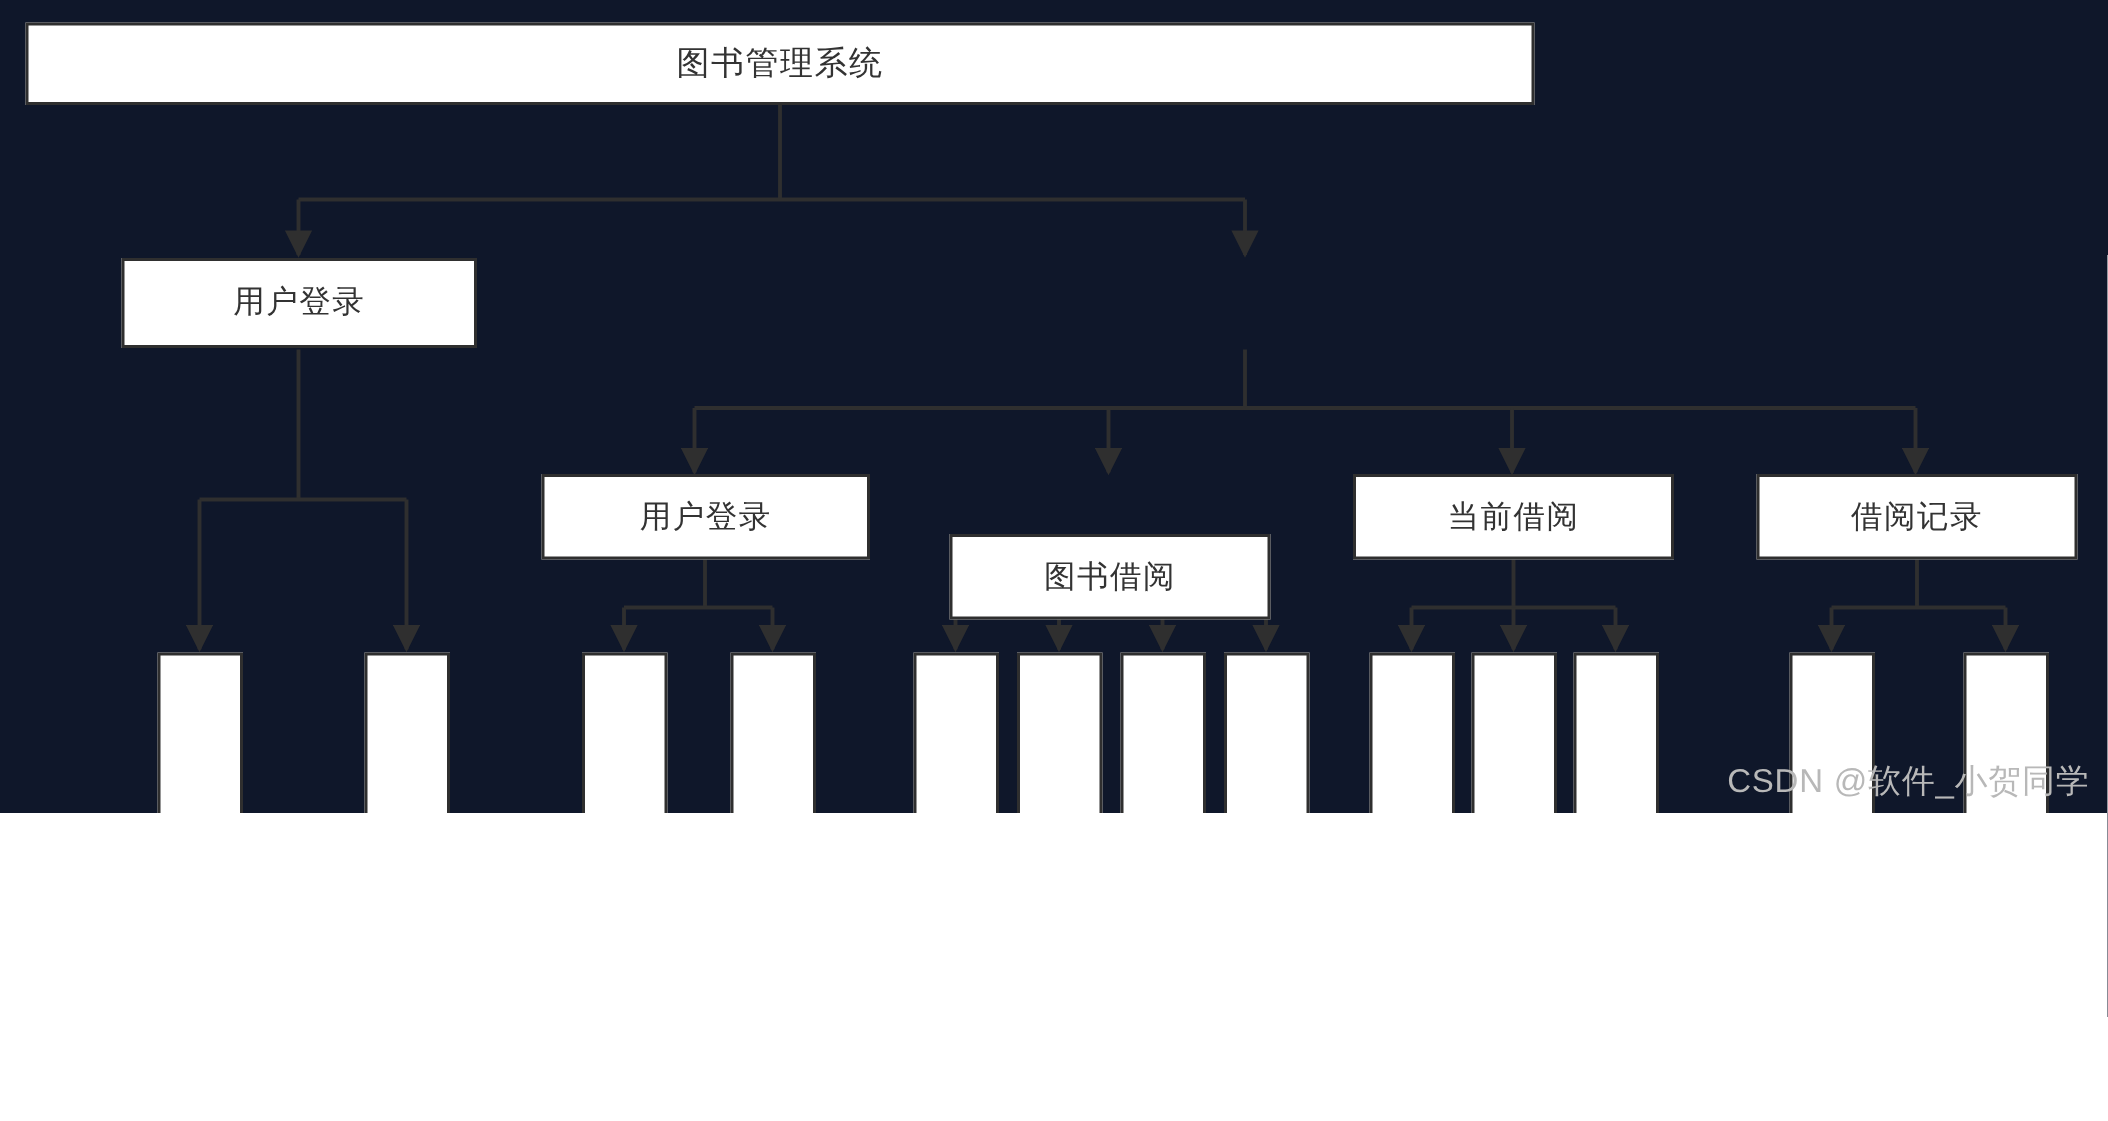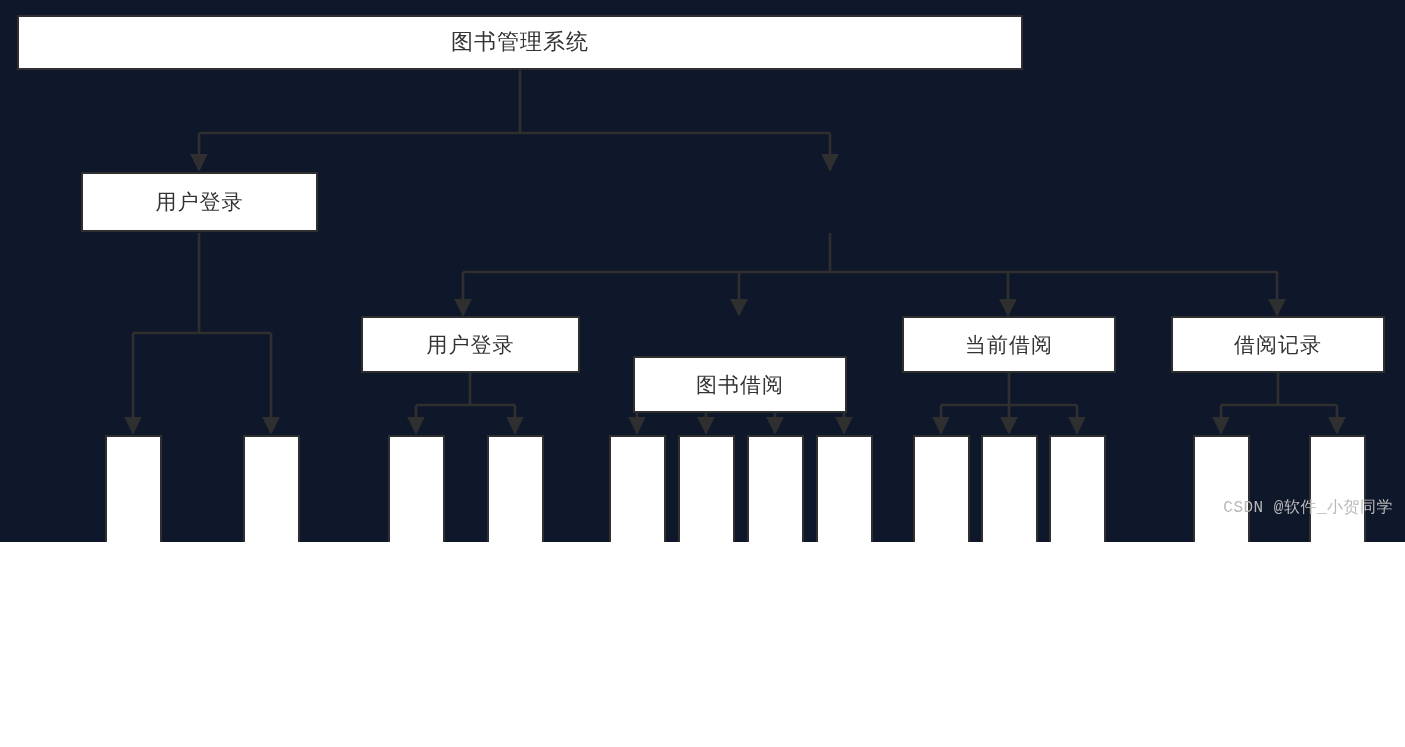--- a/index.html
+++ b/index.html
@@ -57,26 +57,25 @@
     text-orientation: upright;
     font-size: 21px;
     line-height: 1.35;
     letter-spacing: 4px;
     white-space: nowrap;
     max-height: 280px;
   }
   .watermark {
     position: absolute;
     right: 12px;
-    bottom: 24px;
-    font-size: 16px;
+    bottom: 6px;
+    font-size: 22px;
     color: #b8b8b8;
     white-space: nowrap;
     letter-spacing: 0.5px;
-    font-family: Liberation Mono, monospace;
   }
 </style>
 </head>
 <body>
 
 <div id="canvas">
 
   <svg class="diagram-svg" viewBox="0 0 1405 747" xmlns="http://www.w3.org/2000/svg">
     <defs>
       <marker id="arrow" viewBox="0 0 10 10" refX="9" refY="5" markerWidth="7" markerHeight="7" orient="auto-start-reverse">

